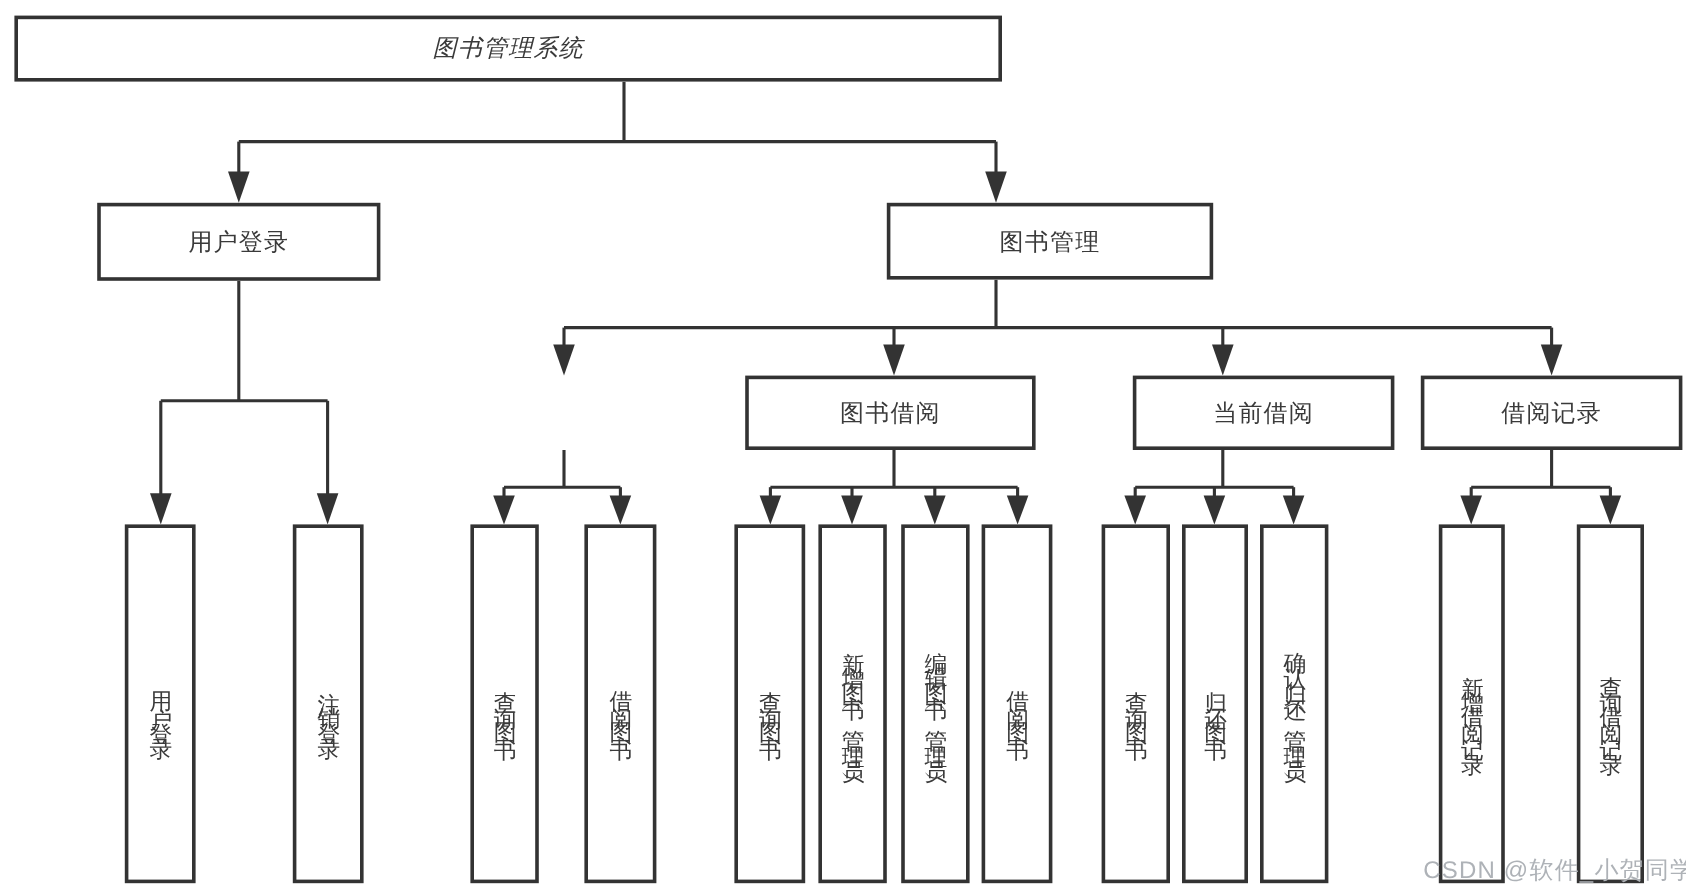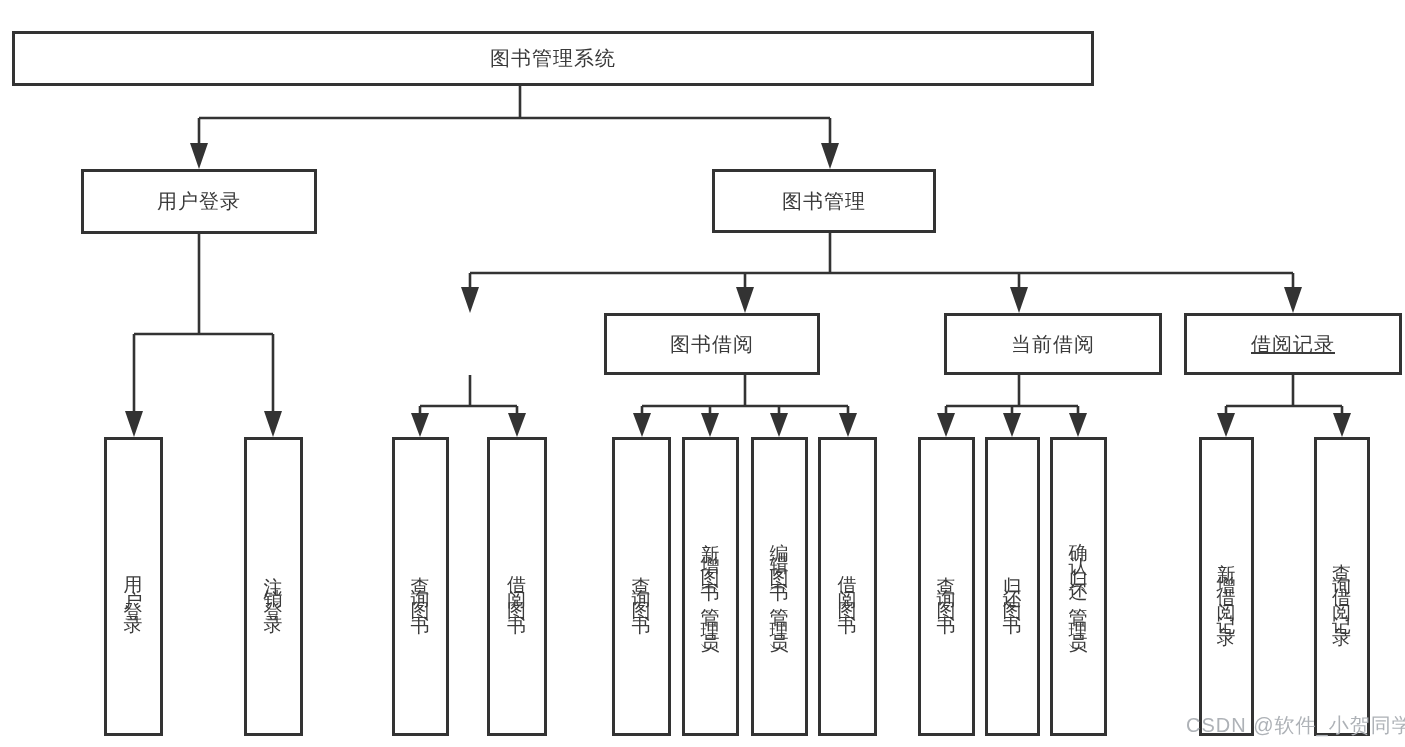--- a/index.html
+++ b/index.html
@@ -40,27 +40,27 @@
   }
   .box.v span {
     writing-mode: vertical-rl;
     text-orientation: mixed;
     font-size: 19px;
     letter-spacing: 13px;
     line-height: 1;
     white-space: nowrap;
   }
   
-  .n-root  { left: 12px;   top: 31px;  width: 1082px; height: 55px; }
+  .n-root  { left: 12px;   top: 13px;  width: 823px; height: 55px; font-style: italic; }
   .n-ulog  { left: 81px;   top: 169px; width: 236px;  height: 65px; }
-  .n-bmgmt { left: 712px;  top: 169px; width: 224px;  height: 64px; }
+  .n-bmgmt { left: 739px;  top: 169px; width: 272px;  height: 64px; }
   .n-nbr   { left: 361px;  top: 313px; width: 218px;  height: 62px; }
-  .n-bb    { left: 604px;  top: 313px; width: 216px;  height: 62px; }
+  .n-bb    { left: 621px;  top: 313px; width: 242px;  height: 62px; }
   .n-cb    { left: 910px;  top: 313px; width: 218px;  height: 62px; margin-left: 34px; }
-  .n-br    { left: 1184px; top: 313px; width: 218px;  height: 62px; text-decoration: underline; }
+  .n-br    { left: 1184px; top: 313px; width: 218px;  height: 62px; }
   
   .leaf { top: 437px; height: 299px; }
   .l1  { left: 104px;  width: 59px; }
   .l2  { left: 244px;  width: 59px; }
   .l3  { left: 392px;  width: 57px; }
   .l4  { left: 487px;  width: 60px; }
   .l5  { left: 612px;  width: 59px; }
   .l6  { left: 682px;  width: 57px; }
   .l7  { left: 751px;  width: 57px; }
   .l8  { left: 818px;  width: 59px; }

